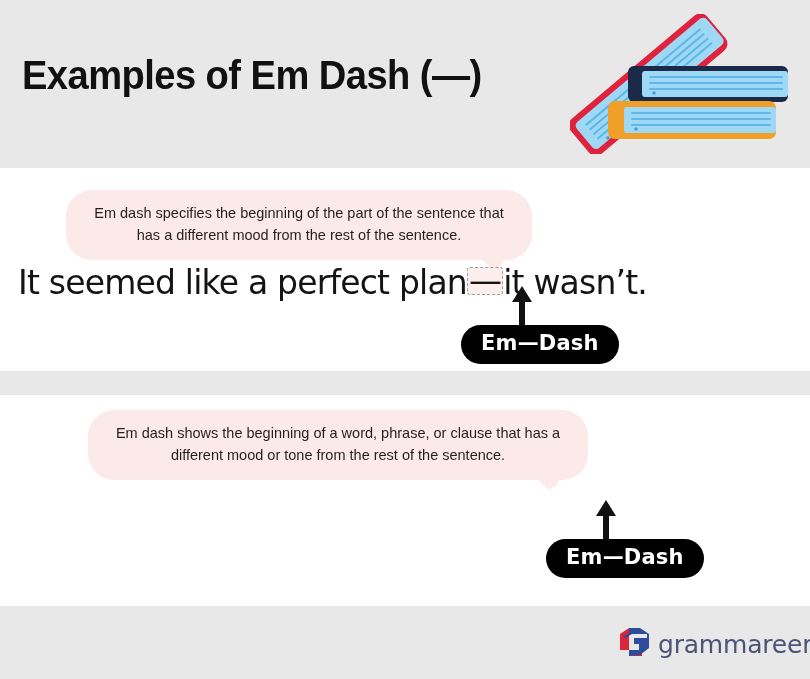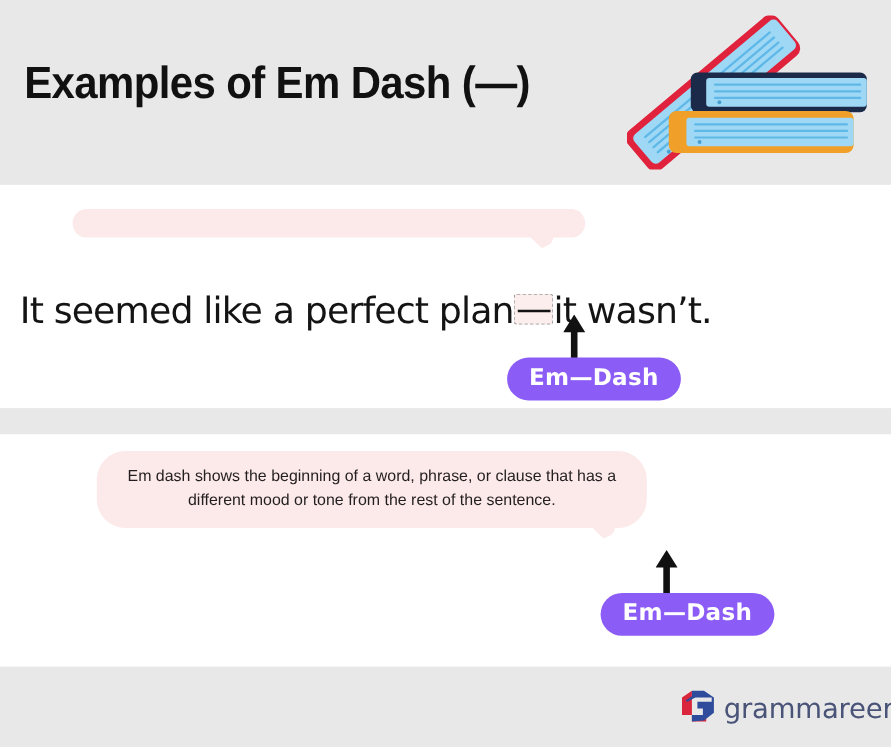--- a/index.html
+++ b/index.html
@@ -133,21 +133,21 @@
 
   
   .arrow {
     position: absolute;
   }
   .arrow-1 { left: 512px; top: 286px; }
   .arrow-2 { left: 596px; top: 500px; }
 
   .badge {
     position: absolute;
-    background: #8b5cf6;
+    background: #000000;
     color: #ffffff;
     border-radius: 22px;
     font-family: "DejaVu Sans", sans-serif;
     font-size: 21px;
     font-weight: 700;
     letter-spacing: 0.2px;
     padding: 7px 20px 9px 20px;
     box-sizing: border-box;
     white-space: nowrap;
     text-align: left;
@@ -213,20 +213,21 @@
           <line x1="62" y1="111" x2="200" y2="111"></line>
         </g>
         <circle cx="66" cy="115" r="1.8" fill="#4a9fd0"></circle>
       </svg>
     </div>
   </div>
 
   <div class="section one"></div>
 
   <div class="bubble bubble-1">
+    <span>Em dash specifies the beginning of the part of the sentence that has a different mood from the rest of the sentence.</span>
     <span class="tail"></span>
   </div>
 
   <div class="sentence sentence-1">
     <span>It seemed like a perfect plan</span><span class="dash-hl">—</span><span>it wasn’t.</span>
   </div>
 
   <div class="arrow arrow-1">
     <svg width="20" height="42" viewBox="0 0 20 42" xmlns="http://www.w3.org/2000/svg">
       <rect x="7" y="12" width="6" height="30" fill="#111111"></rect>

